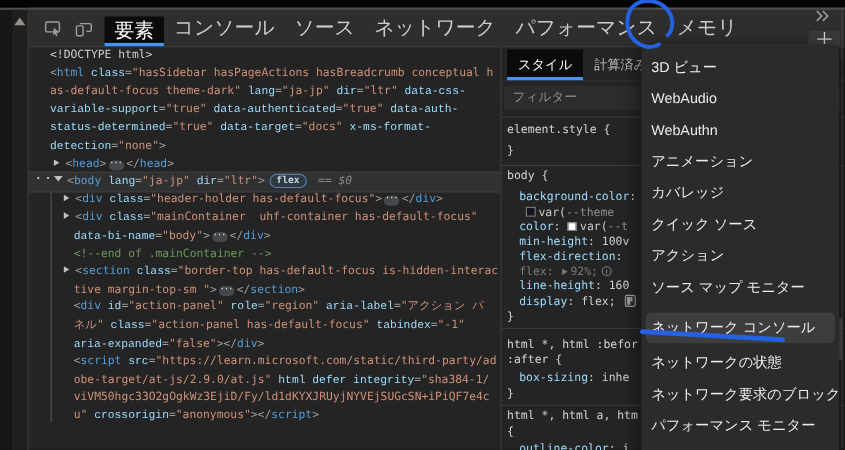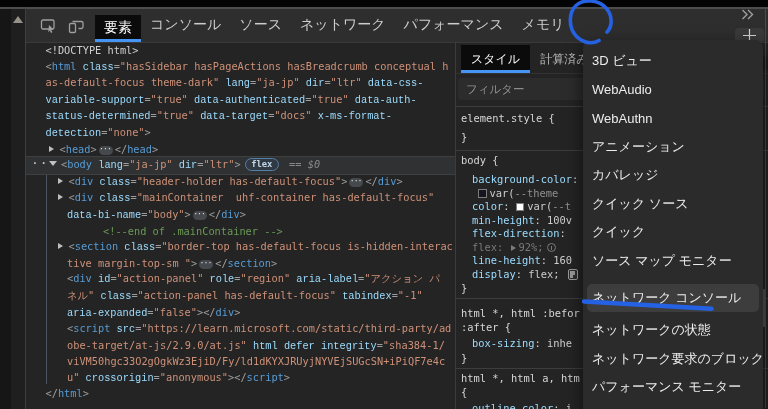--- a/index.html
+++ b/index.html
@@ -18,21 +18,21 @@
   #devtools { position:absolute; left:25px; top:6.5px; width:743px; height:402.5px;
     border-top:2.5px solid #4e4e4e; border-left:1px solid #3f3f3f; background:#242424; }
   #win-right-border { position:absolute; right:2.5px; top:0; width:1px; height:399px; background:#4a4a4a; }
 
   
   #toolbar { position:relative; height:34.5px; background:#2e2e2e; border-bottom:1px solid #3a3a3a;
     display:flex; align-items:stretch; padding-left:10px; }
   .tb-icon { display:flex; align-items:center; justify-content:center; width:24px; color:#9f9f9f; }
   #inspect-btn { margin-right:4px; }
   #device-btn { margin-right:7px; }
-  .tab { display:flex; align-items:center; padding:0 9px; font-size:14px; color:#cdcdcd; white-space:nowrap; }
+  .tab { display:flex; align-items:center; padding:0 9px; font-size:18px; color:#cdcdcd; white-space:nowrap; }
   .tab.active { background:#0b0b0b; color:#ffffff; border-bottom:3px solid #4694f4; padding-top:3px; margin-top:6px; }
   #tb-right { margin-left:auto; display:flex; align-items:center;flex-direction:column; }
   #more-tools-btn { width:29px; margin:8.5px 0 2px 5px; display:flex; align-items:center; justify-content:center;
     background:#3a3a3a; border-radius:4px; color:#cfcfcf; }
   #issues-badge { display:flex; align-items:center; gap:4px; background:#1d1d1d; border-radius:4px;
     margin:11px 0 4.5px 2px; padding:0 6px 0 3px; }
   #issues-count { color:#ededed; font-size:12.5px; font-weight:bold; }
   #kebab-btn { width:20px; }
   #close-btn { width:22px; margin-right:13px; }
   #feedback-btn { width:28px; margin-left:2px; }
@@ -46,21 +46,21 @@
   #elements { width:430px; border-right:1px solid #3c3c3c; position:relative; overflow:hidden;
     font-size:10.3px; line-height:15.6px; padding-top:0; color:#cfcfcf; }
   .trow { position:relative; white-space:pre; }
   .trow.sel { background:#2f3132; box-shadow:0 -1px 0 #3e3f40, 0 1px 0 #3e3f40; }
   .ind0 { padding-left:19.5px; }
   .ind1 { padding-left:23px; }
   .ind2 { padding-left:41px; }
   .ind2a { padding-left:32px; }
   .ind1c { padding-left:32px; }
   .tk-p { color:#9d9d9d; } .tk-t { color:#569cd6; } .tk-a { color:#9cdcfe;font-family:Liberation Mono, monospace; }
-  .tk-v { color:#ce9178; } .tk-c { color:#6a9955;margin-left:36px; } .tk-w { color:#cfcfcf; }
+  .tk-v { color:#ce9178; } .tk-c { color:#6a9955; } .tk-w { color:#cfcfcf; }
   .tri { display:inline-block; width:0; height:0; vertical-align:1px; }
   .tri-r { border-top:3.5px solid transparent; border-bottom:3.5px solid transparent; border-left:5.5px solid #bfbfbf; margin-right:5.5px; }
   .tri-d { border-left:4px solid transparent; border-right:4px solid transparent; border-top:5.5px solid #bfbfbf; margin-right:4px; vertical-align:2px; }
   .pill { display:inline-block; background:#45484c; border-radius:5px; width:14px; height:9px; line-height:7px;
     text-align:center; color:#d6d6d6; font-size:9px; letter-spacing:-1.5px; vertical-align:1px; margin:0 2px; }
   .pill span { position:relative; left:-1px; }
   .flex-badge { display:inline-block; border:1px solid #5380ab; background:rgba(60,100,140,.18); color:#c3d7ea;
     border-radius:8px; font-size:8.8px; line-height:11px; padding:0 5.5px; margin:0 4px; vertical-align:1px;
     font-family:"DejaVu Sans Mono","Liberation Mono",monospace; font-weight:bold; }
   .eq0 { color:#8a8a8a; } .eq0 i { font-style:italic; }
@@ -206,21 +206,20 @@
           <div class="trow ind2"><span class="tk-c">&lt;!--end of .mainContainer --&gt;</span></div>
           <div class="trow ind2a"><span class="tri tri-r"></span><span class="tk-p">&lt;</span><span class="tk-t">section</span><span class="tk-w"> </span><span class="tk-a">class</span><span class="tk-p">=</span><span class="tk-v">"border-top has-default-focus is-hidden-interac</span></div>
           <div class="trow ind2"><span class="tk-v">tive margin-top-sm "</span><span class="tk-p">&gt;</span><span class="pill"><span>···</span></span><span class="tk-p">&lt;/</span><span class="tk-t">section</span><span class="tk-p">&gt;</span></div>
           <div class="trow ind2"><span class="tk-p">&lt;</span><span class="tk-t">div</span><span class="tk-w"> </span><span class="tk-a">id</span><span class="tk-p">=</span><span class="tk-v">"action-panel"</span><span class="tk-w"> </span><span class="tk-a">role</span><span class="tk-p">=</span><span class="tk-v">"region"</span><span class="tk-w"> </span><span class="tk-a">aria-label</span><span class="tk-p">=</span><span class="tk-v">"アクション パ</span></div>
           <div class="trow ind2"><span class="tk-v">ネル"</span><span class="tk-w"> </span><span class="tk-a">class</span><span class="tk-p">=</span><span class="tk-v">"action-panel has-default-focus"</span><span class="tk-w"> </span><span class="tk-a">tabindex</span><span class="tk-p">=</span><span class="tk-v">"-1"</span></div>
           <div class="trow ind2"><span class="tk-a">aria-expanded</span><span class="tk-p">=</span><span class="tk-v">"false"</span><span class="tk-p">&gt;</span><span class="tk-p">&lt;/</span><span class="tk-t">div</span><span class="tk-p">&gt;</span></div>
           <div class="trow ind2"><span class="tk-p">&lt;</span><span class="tk-t">script</span><span class="tk-w"> </span><span class="tk-a">src</span><span class="tk-p">=</span><span class="tk-v">"https://learn.microsoft.com/static/third-party/ad</span></div>
           <div class="trow ind2"><span class="tk-v">obe-target/at-js/2.9.0/at.js"</span><span class="tk-w"> </span><span class="tk-a">html</span><span class="tk-w"> </span><span class="tk-a">defer</span><span class="tk-w"> </span><span class="tk-a">integrity</span><span class="tk-p">=</span><span class="tk-v">"sha384-1/</span></div>
           <div class="trow ind2"><span class="tk-v">viVM50hgc33O2gOgkWz3EjiD/Fy/ld1dKYXJRUyjNYVEjSUGcSN+iPiQF7e4c</span></div>
           <div class="trow ind2"><span class="tk-v">u"</span><span class="tk-w"> </span><span class="tk-a">crossorigin</span><span class="tk-p">=</span><span class="tk-v">"anonymous"</span><span class="tk-p">&gt;</span><span class="tk-p">&lt;/</span><span class="tk-t">script</span><span class="tk-p">&gt;</span></div>
-          <div class="trow ind0"><span class="tk-p">&lt;/</span><span class="tk-t">html</span><span class="tk-p">&gt;</span></div>
         </div>
     </div>
     <div id="styles">
       <div id="styles-tabs">
           <div class="stab active">スタイル</div>
           <div class="stab">計算済み</div>
         </div>
       <div id="filter-box">フィルター</div>
       <div id="style-sections" class="mono">
           <div class="sec first">
@@ -257,21 +256,21 @@
   <div id="win-right-border"></div>
 </div>
 
 <div id="menu">
     <div class="menu-item">3D ビュー</div>
     <div class="menu-item">WebAudio</div>
     <div class="menu-item">WebAuthn</div>
     <div class="menu-item">アニメーション</div>
     <div class="menu-item">カバレッジ</div>
     <div class="menu-item">クイック ソース</div>
-    <div class="menu-item">クイック</div>
+    <div class="menu-item">アクション</div>
     <div class="menu-item">ソース マップ モニター</div>
     <div class="menu-item hl">ネットワーク コンソール</div>
     <div class="menu-item">ネットワークの状態</div>
     <div class="menu-item">ネットワーク要求のブロック</div>
     <div class="menu-item">パフォーマンス モニター</div>
   </div>
 
 <svg id="annotations" viewBox="0 0 768 409">
   <path id="ann-circle" d="M 607 32 C 612.5 26.5 613 15 605.5 7.5 C 598 -0.2 583.5 -1.5 576 5.5 C 569 12 568.5 25.5 574.5 34 C 580 41.5 590.5 45.5 599 40.5" fill="none" stroke="#2462e3" stroke-width="3.6" stroke-linecap="round"></path>
   <path id="ann-underline" d="M 584 301.5 C 615 303.5 655 305.5 711.5 308.8" fill="none" stroke="#2462e3" stroke-width="4.4" stroke-linecap="round"></path>

